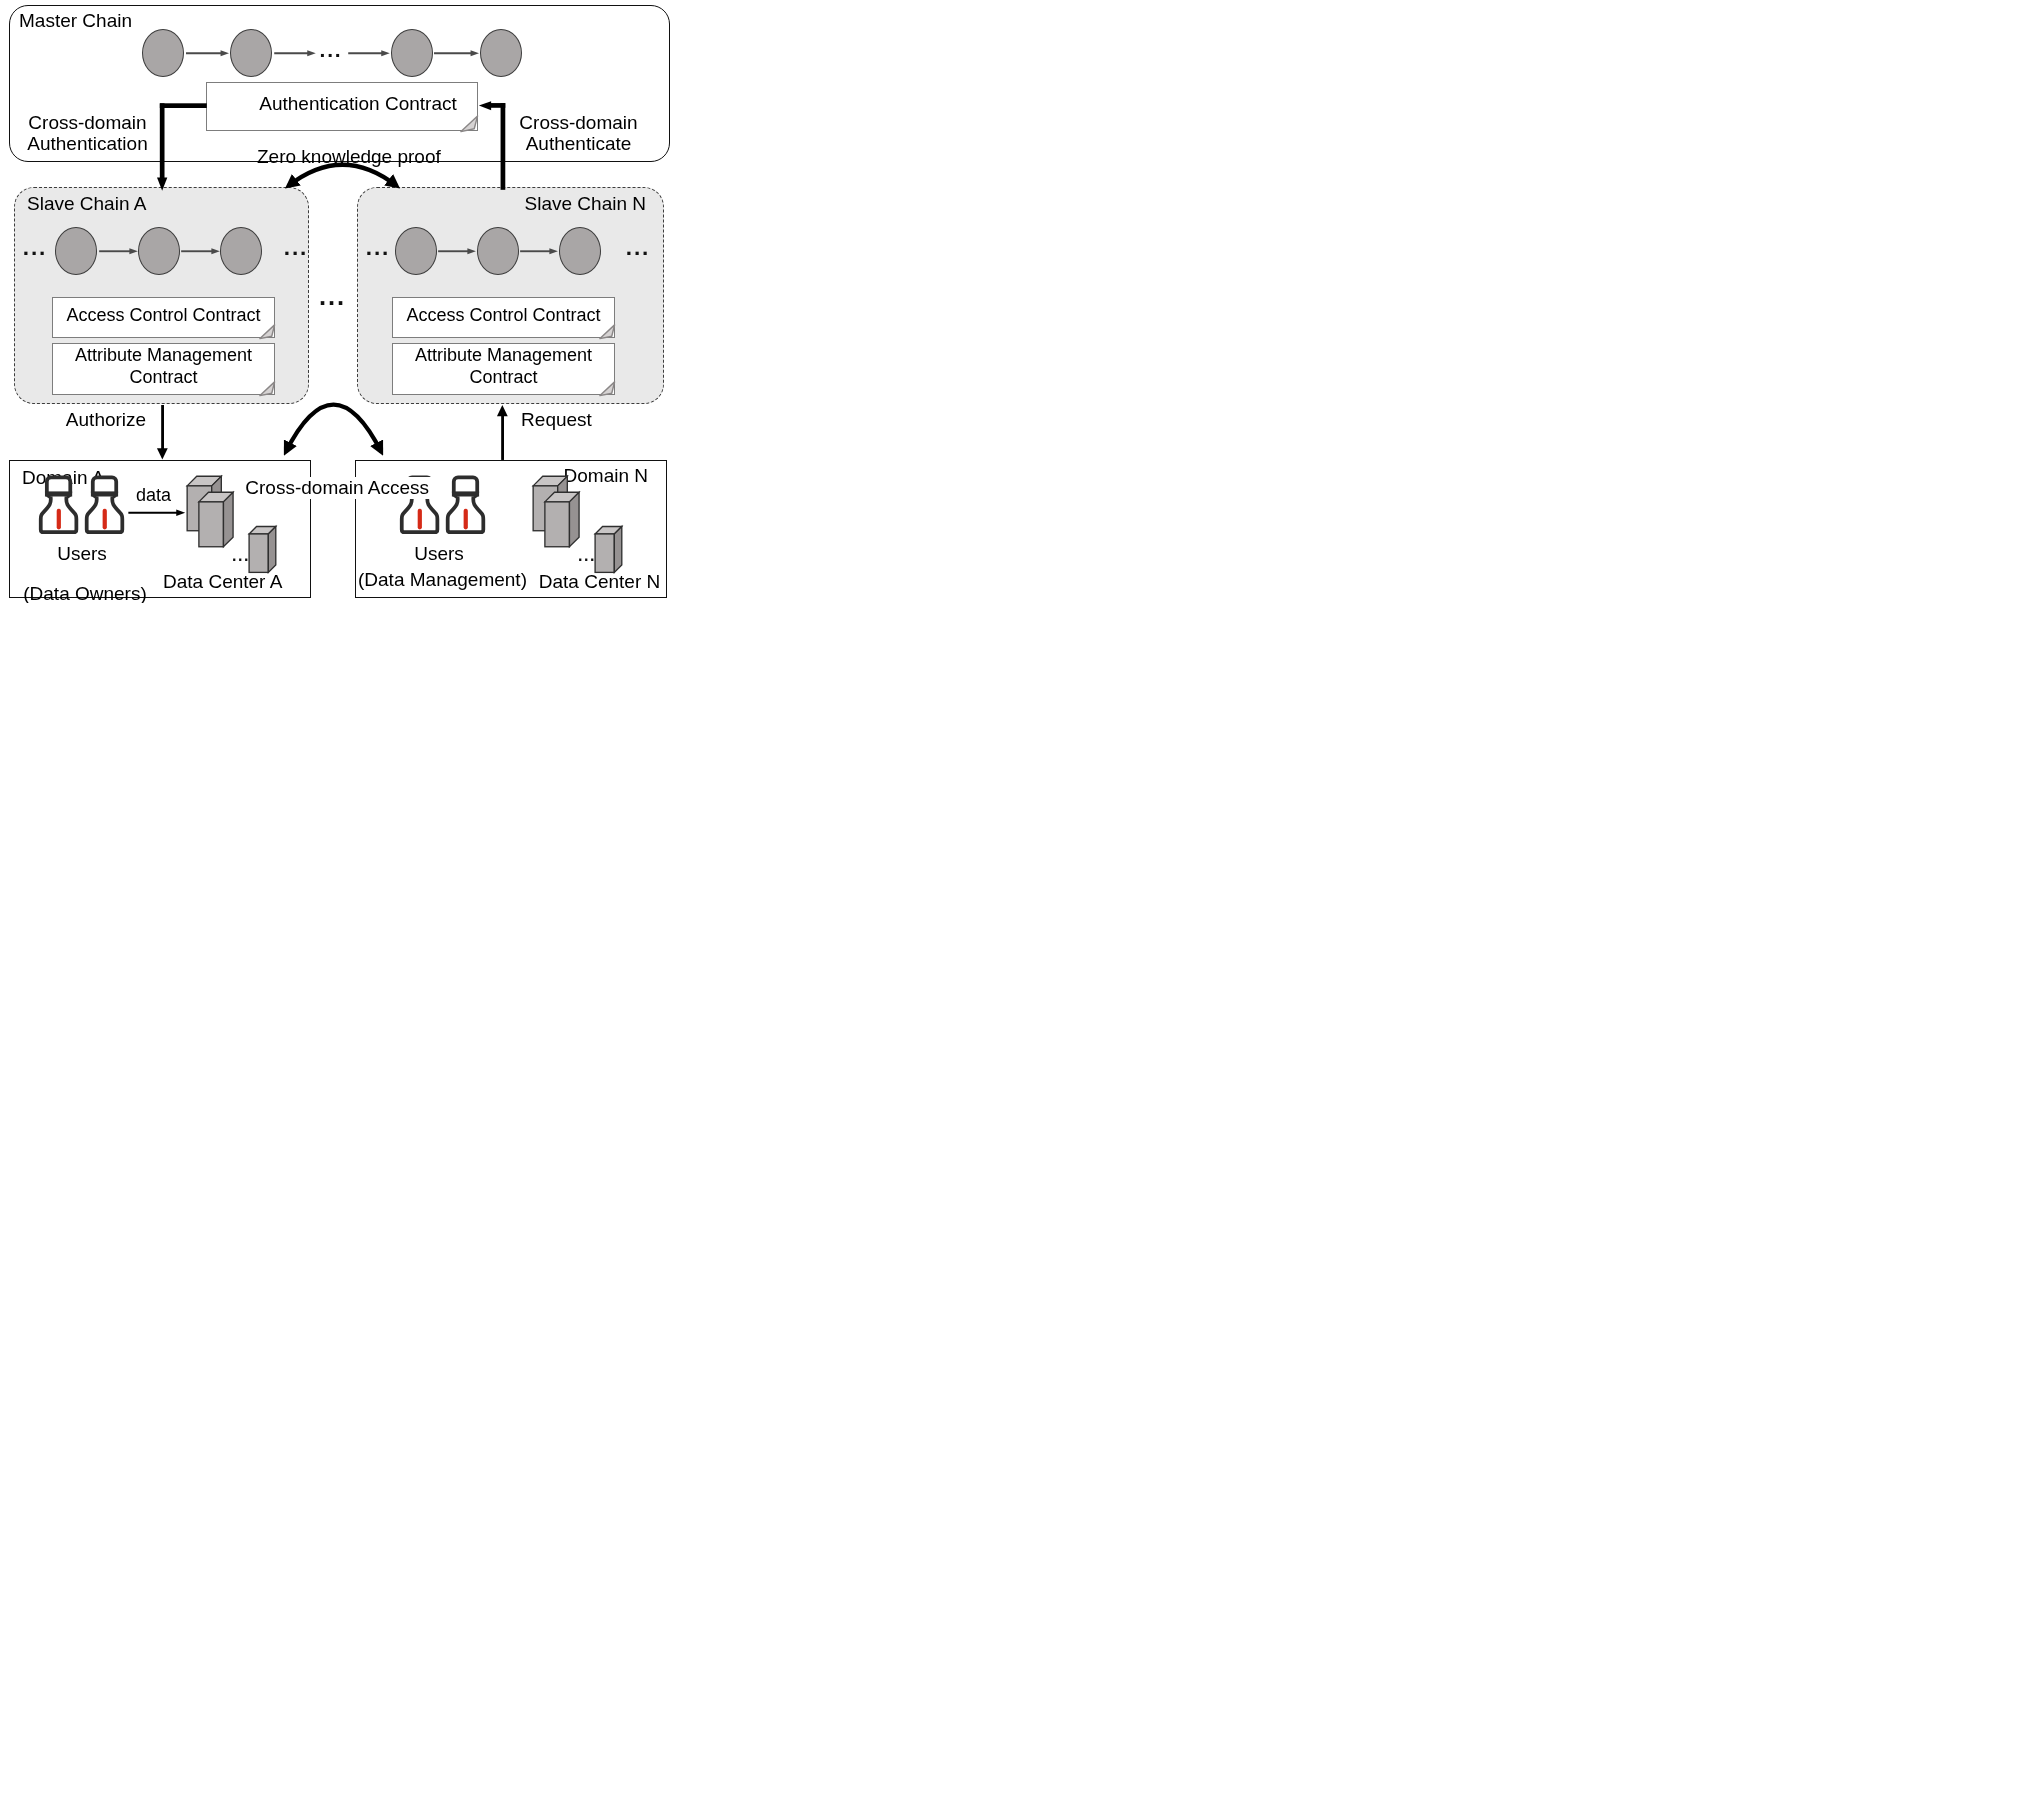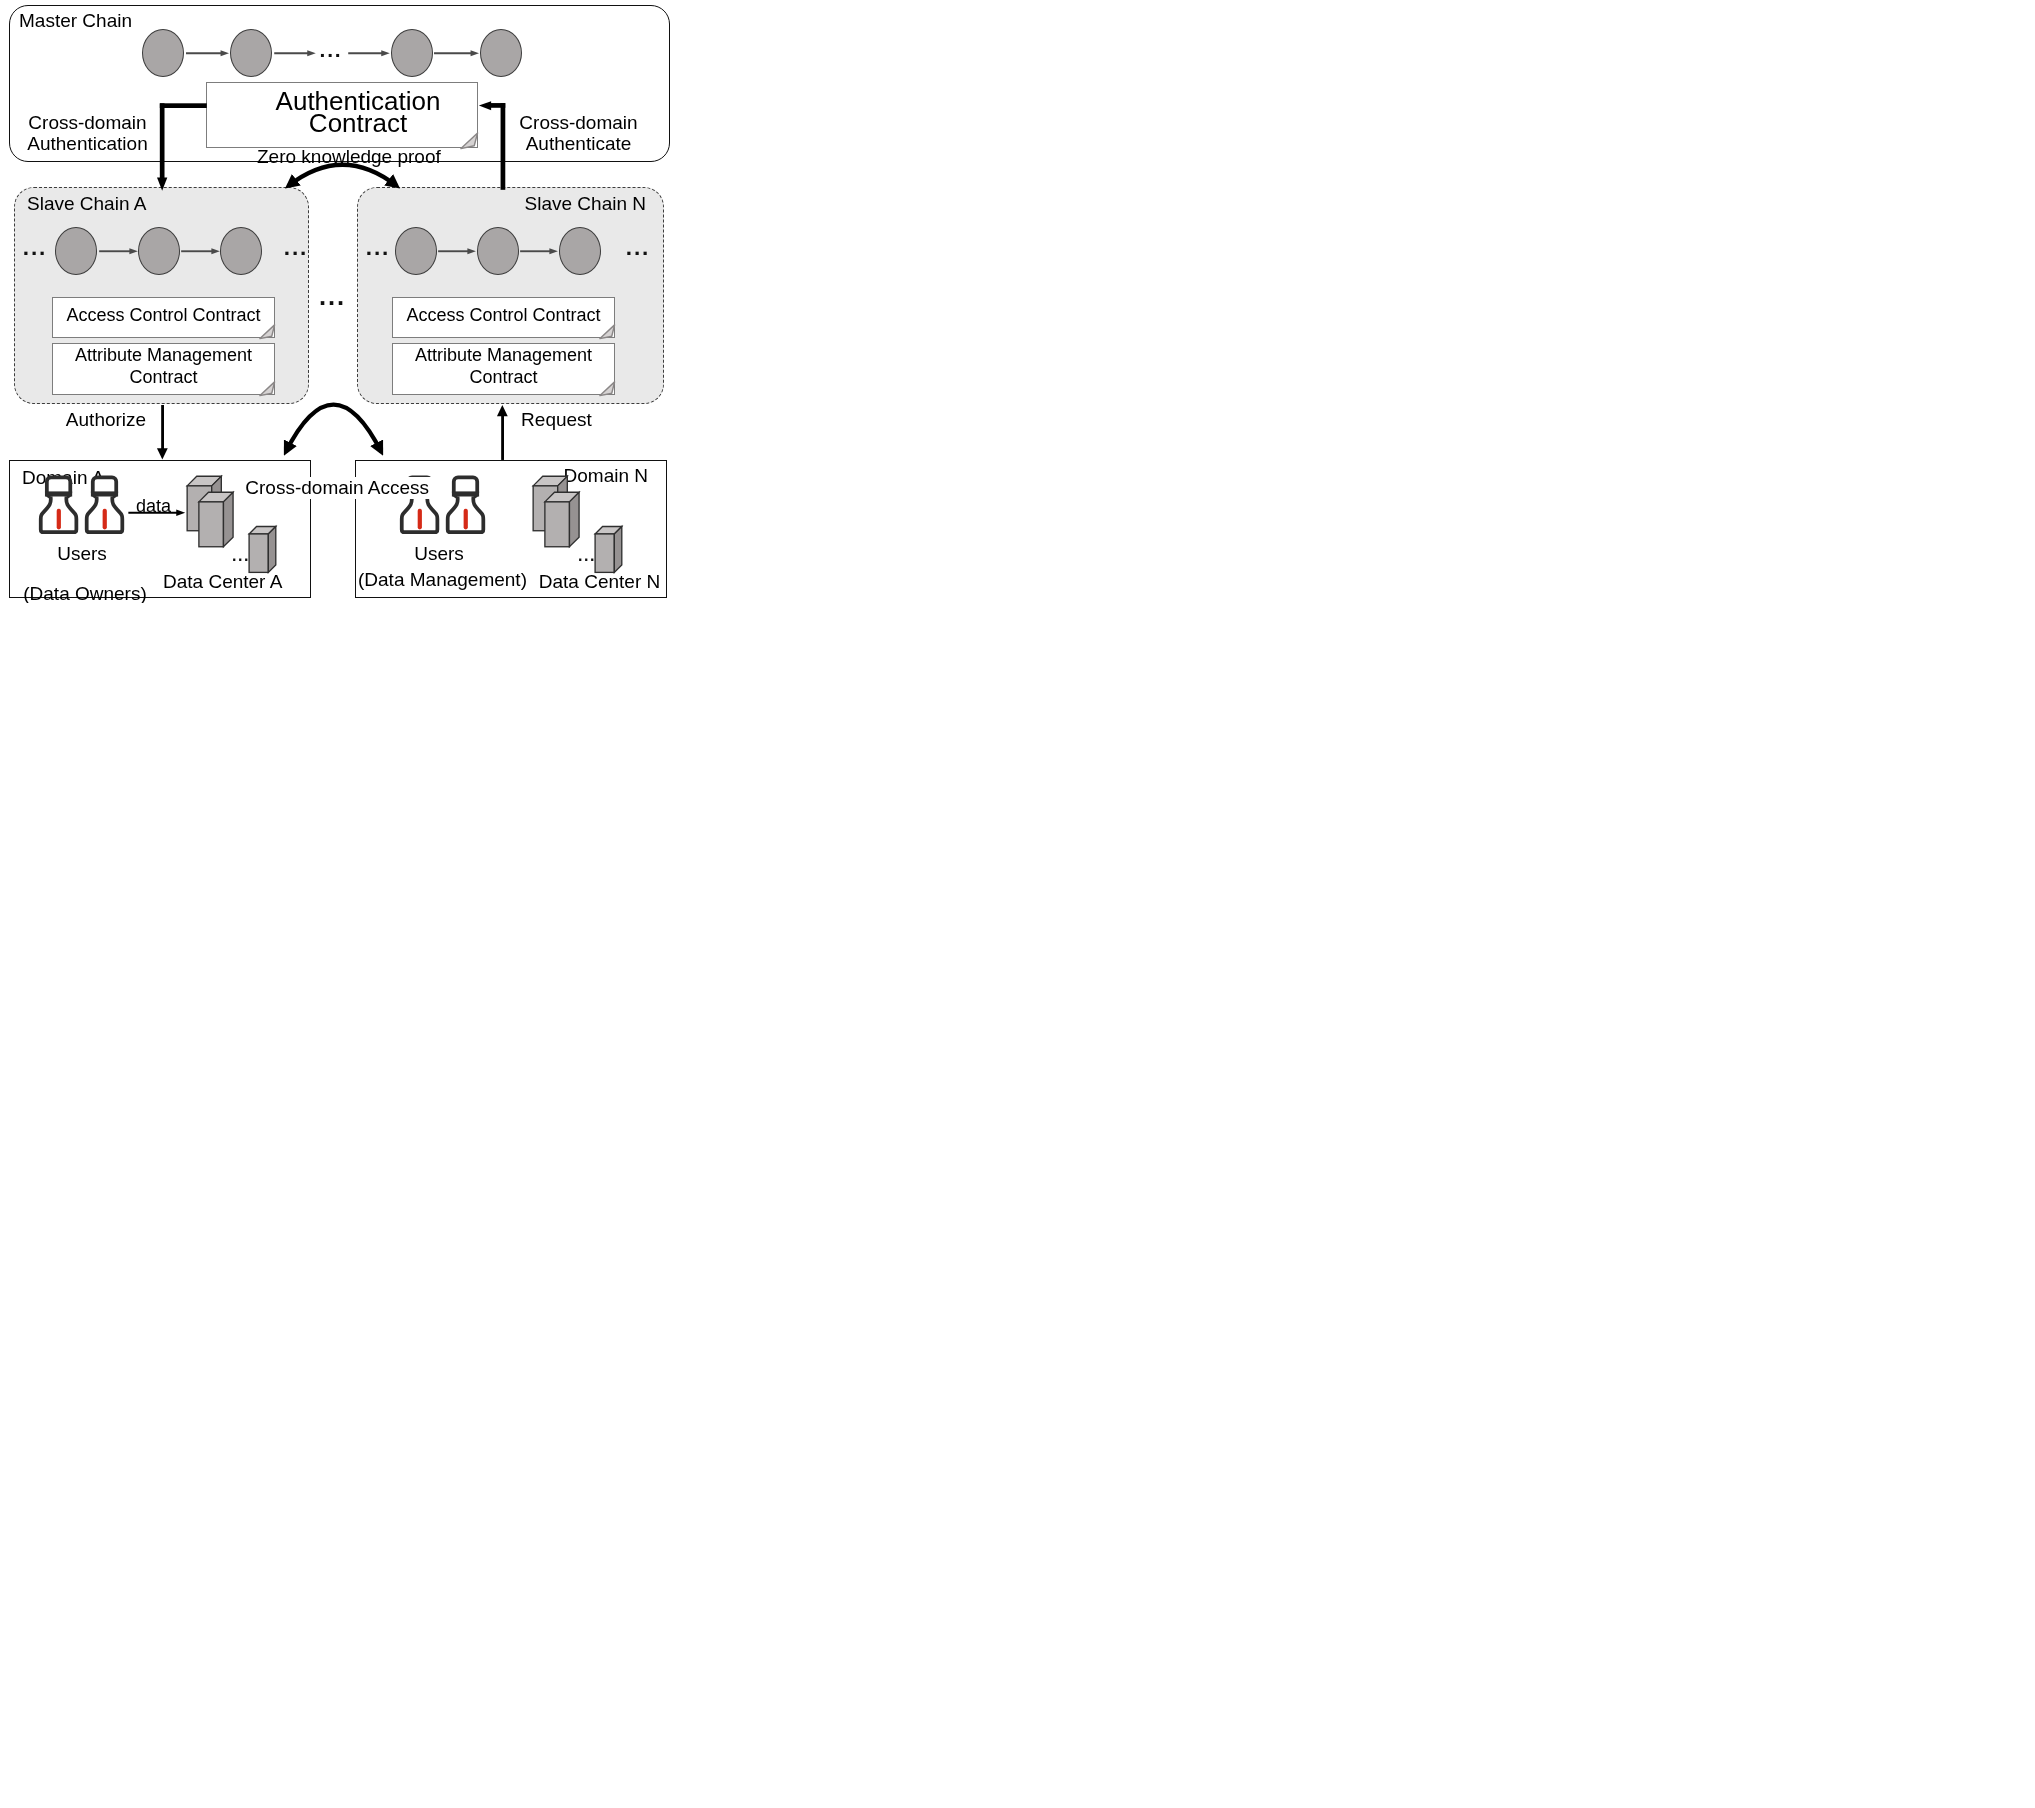--- a/index.html
+++ b/index.html
@@ -70,21 +70,21 @@
         <polygon points="70,2.5 88,9 70,15.5" fill="#4a4a4a"></polygon>
       </svg>
   </div>
   <div class="carrow" style="left:434px; top:49px;">
     <svg width="45" height="8.5" viewBox="0 0 96 18">
         <line x1="0" y1="9" x2="80" y2="9" stroke="#4a4a4a" stroke-width="4"></line>
         <polygon points="78,2.5 96,9 78,15.5" fill="#4a4a4a"></polygon>
       </svg>
   </div>
 
-  <div class="doc" style="left:206px; top:82px; width:272px; height:66px; font-size:26px;padding-left:32px;">
+  <div class="doc" style="left:206px; top:82px; width:272px; height:49px; font-size:19px;padding-left:32px;">
     <span>Authentication Contract</span>
     <svg class="fold" width="19" height="19" viewBox="0 0 40 40">
       <polygon points="2,37 37,4 30,31" fill="#d6d3d3" stroke="#8a8787" stroke-width="3" stroke-linejoin="round"></polygon>
     </svg>
   </div>
 
   <div class="lbl2" style="left:19px; top:112px; width:137px;">
     <div>Cross-domain</div>
     <div>Authentication</div>
   </div>
@@ -237,21 +237,21 @@
       </g>
       <g transform="translate(98,0)">
         <rect x="20" y="5" width="50" height="42" rx="9" fill="#fff" stroke="#2d2d2d" stroke-width="8"></rect>
         <rect x="16" y="35" width="58" height="11" fill="#2d2d2d"></rect>
         <path d="M 28 46 C 30 60 26 66 14 78 C 7 85 7 88 7 95 L 7 116 Q 7 122 13 122 L 77 122 Q 83 122 83 116 L 83 95 C 83 88 83 85 76 78 C 64 66 60 60 62 46" fill="#fff" stroke="#2d2d2d" stroke-width="8" stroke-linejoin="round"></path>
         <rect x="41" y="72" width="9" height="44" rx="4.5" fill="#d52a17"></rect>
       </g>
     </svg>
   </div>
 
-  <div class="lbl" style="left:130px; top:484px; width:47px; text-align:center; font-size:18px;margin-top:11px;">data</div>
+  <div class="lbl" style="left:130px; top:484px; width:47px; text-align:center; font-size:18px;">data</div>
   <div class="carrow" style="left:128px; top:508px;">
     <svg width="58" height="9.4" viewBox="0 0 122 20">
       <line x1="0" y1="10" x2="104" y2="10" stroke="#000" stroke-width="4.5"></line>
       <polygon points="102,3 121,10 102,17" fill="#000"></polygon>
     </svg>
   </div>
 
   <div class="carrow" style="left:185px; top:474px;">
     <svg width="94" height="106" viewBox="0 0 176 198">
       <g>

